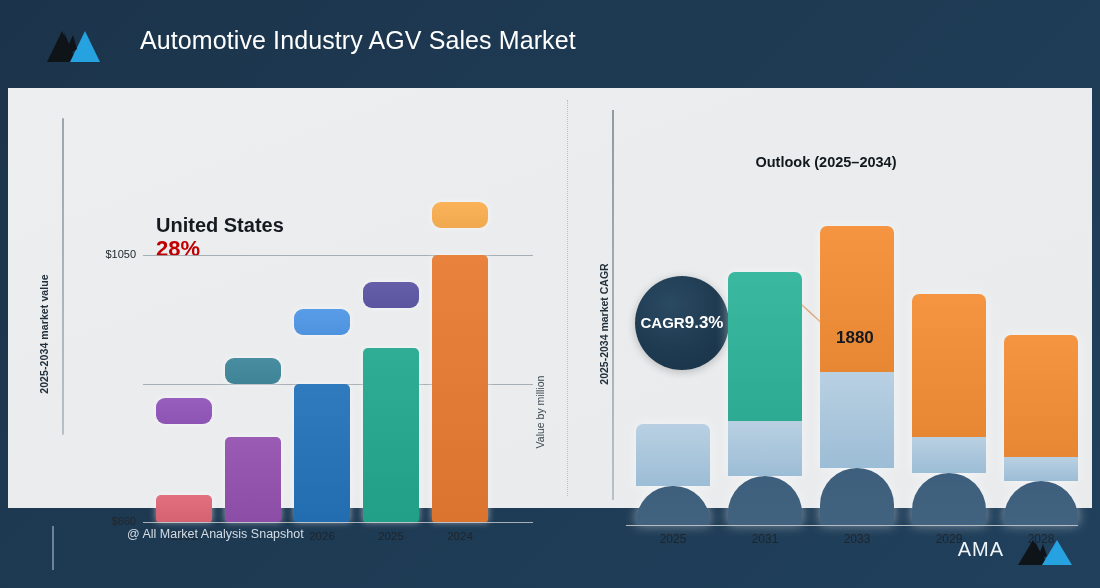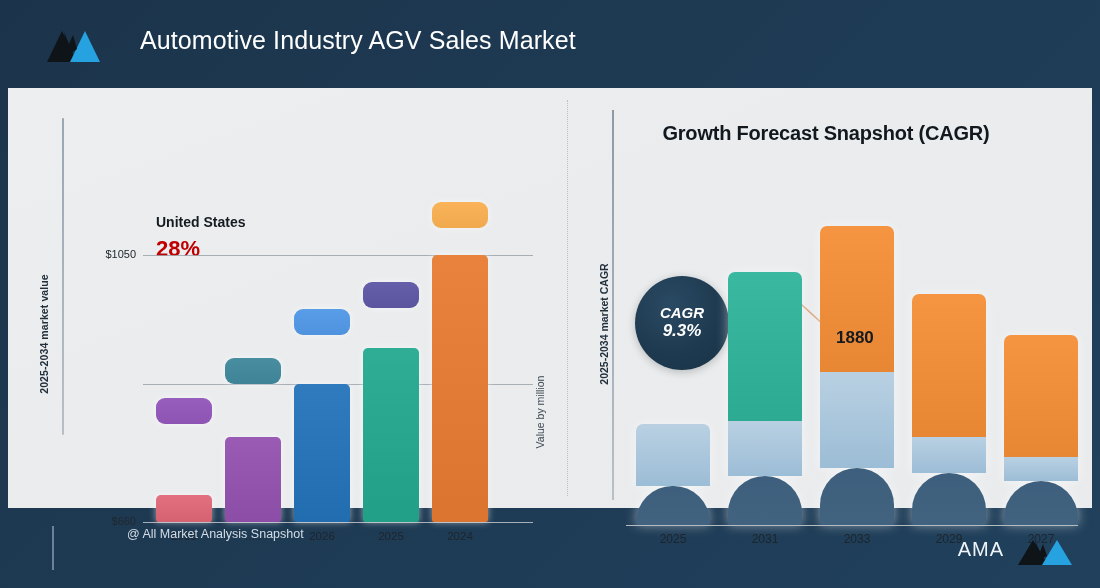--- a/index.html
+++ b/index.html
@@ -59,21 +59,21 @@
     letter-spacing: 0.1px;
   }
   #left-rightlabel {
     position: absolute; left: 462px; top: 318px;
     width: 140px; text-align: center;
     font-size: 10.5px; color: #3a4750; font-weight: 400;
     transform: rotate(-90deg); transform-origin: center center;
   }
   .left-region-name {
     position: absolute; left: 148px; top: 126px;
-    font-size: 14px; font-weight: bold; color: #141a1f;
+    font-size: 20px; font-weight: bold; color: #141a1f;
   }
   .left-region-pct {
     position: absolute; left: 148px; top: 148px;
     font-size: 22px; font-weight: bold; color: #c00000;
   }
   .gridline {
     position: absolute; height: 1px;
     background: #9ba4ac; opacity: .85;
   }
   .ytick {
@@ -116,23 +116,22 @@
     font-size: 20px; font-weight: bold; color: #11181e; letter-spacing: -0.2px;
   }
   #right-subtitle {
     position: absolute; left: 0; top: 66px; width: 532px; text-align: center;
     font-size: 14.5px; font-weight: bold; color: #11181e;
   }
   #cagr-badge {
     position: absolute; left: 75px; top: 188px;
     width: 94px; height: 94px; border-radius: 50%;
     background: radial-gradient(circle at 38% 30%, #2a4a63 0%, #1e3a50 55%, #193347 100%);
-    display: flex; flex-direction: column; align-items: center; justify-content: center;
+    display: flex; align-items: center; justify-content: center;
     box-shadow: 0 2px 8px rgba(0,0,0,.22);
-    font-style: italic;
   }
   #cagr-label { font-size: 15px; font-weight: bold; color: #fff; line-height: 1.08; }
   #cagr-value { font-size: 17px; font-weight: bold; color: #fff; line-height: 1.15; }
   #cagr-connector { position: absolute; left: 168px; top: 198px; }
   #value-callout {
     position: absolute; left: 276px; top: 240px;
     font-size: 17px; font-weight: bold; color: #141a1f;
   }
   #right-baseline {
     position: absolute; left: 66px; top: 437px; width: 452px; height: 1.4px;
@@ -232,21 +231,21 @@
           <div class="lxtick" style="left: 338px;">2025</div>
           <div class="lxtick" style="left: 407px;">2024</div>
         </div>
     </div>
 
     <div class="panel" id="panel-right">
 
       <div id="right-axis-y"></div>
       <div id="right-ylabel">2025-2034 market CAGR</div>
 
-      <div id="right-title">Growth Forecast Snapshot (CAGR)</div>
+      <div id="right-subtitle">Outlook (2025–2034)</div>
 
       <svg id="cagr-connector" width="200" height="70">
         <polyline points="0,8 62,8 110,52 152,52" fill="none" stroke="#d9a57a" stroke-width="1.6"></polyline>
       </svg>
 
       <div id="cagr-badge">
         <div id="cagr-label">CAGR</div>
         <div id="cagr-value">9.3%</div>
       </div>
 
@@ -276,21 +275,21 @@
             <div class="rseg rseg-base" style="top: 145.6px; height: 44.2px; background: linear-gradient(rgb(61, 95, 125) 0%, rgb(66, 99, 127) 100%);"></div>
           </div>
         </div>
       <div id="value-callout">1880</div>
       <div id="right-baseline"></div>
       <div id="right-ticks-layer">
           <div class="rxtick" style="left: 63px;">2025</div>
           <div class="rxtick" style="left: 155px;">2031</div>
           <div class="rxtick" style="left: 247px;">2033</div>
           <div class="rxtick" style="left: 339px;">2029</div>
-          <div class="rxtick" style="left: 431px;">2027</div>
+          <div class="rxtick" style="left: 431px;">2028</div>
         </div>
     </div>
   </div>
 
   <div id="footer">
     <div id="footer-rule"></div>
     <div id="footer-line1">@ All Market Analysis Snapshot</div>
     <div id="footer-brand">AMA</div>
     <div id="footer-logo">
       <svg viewBox="0 0 62 34" width="62" height="34">

